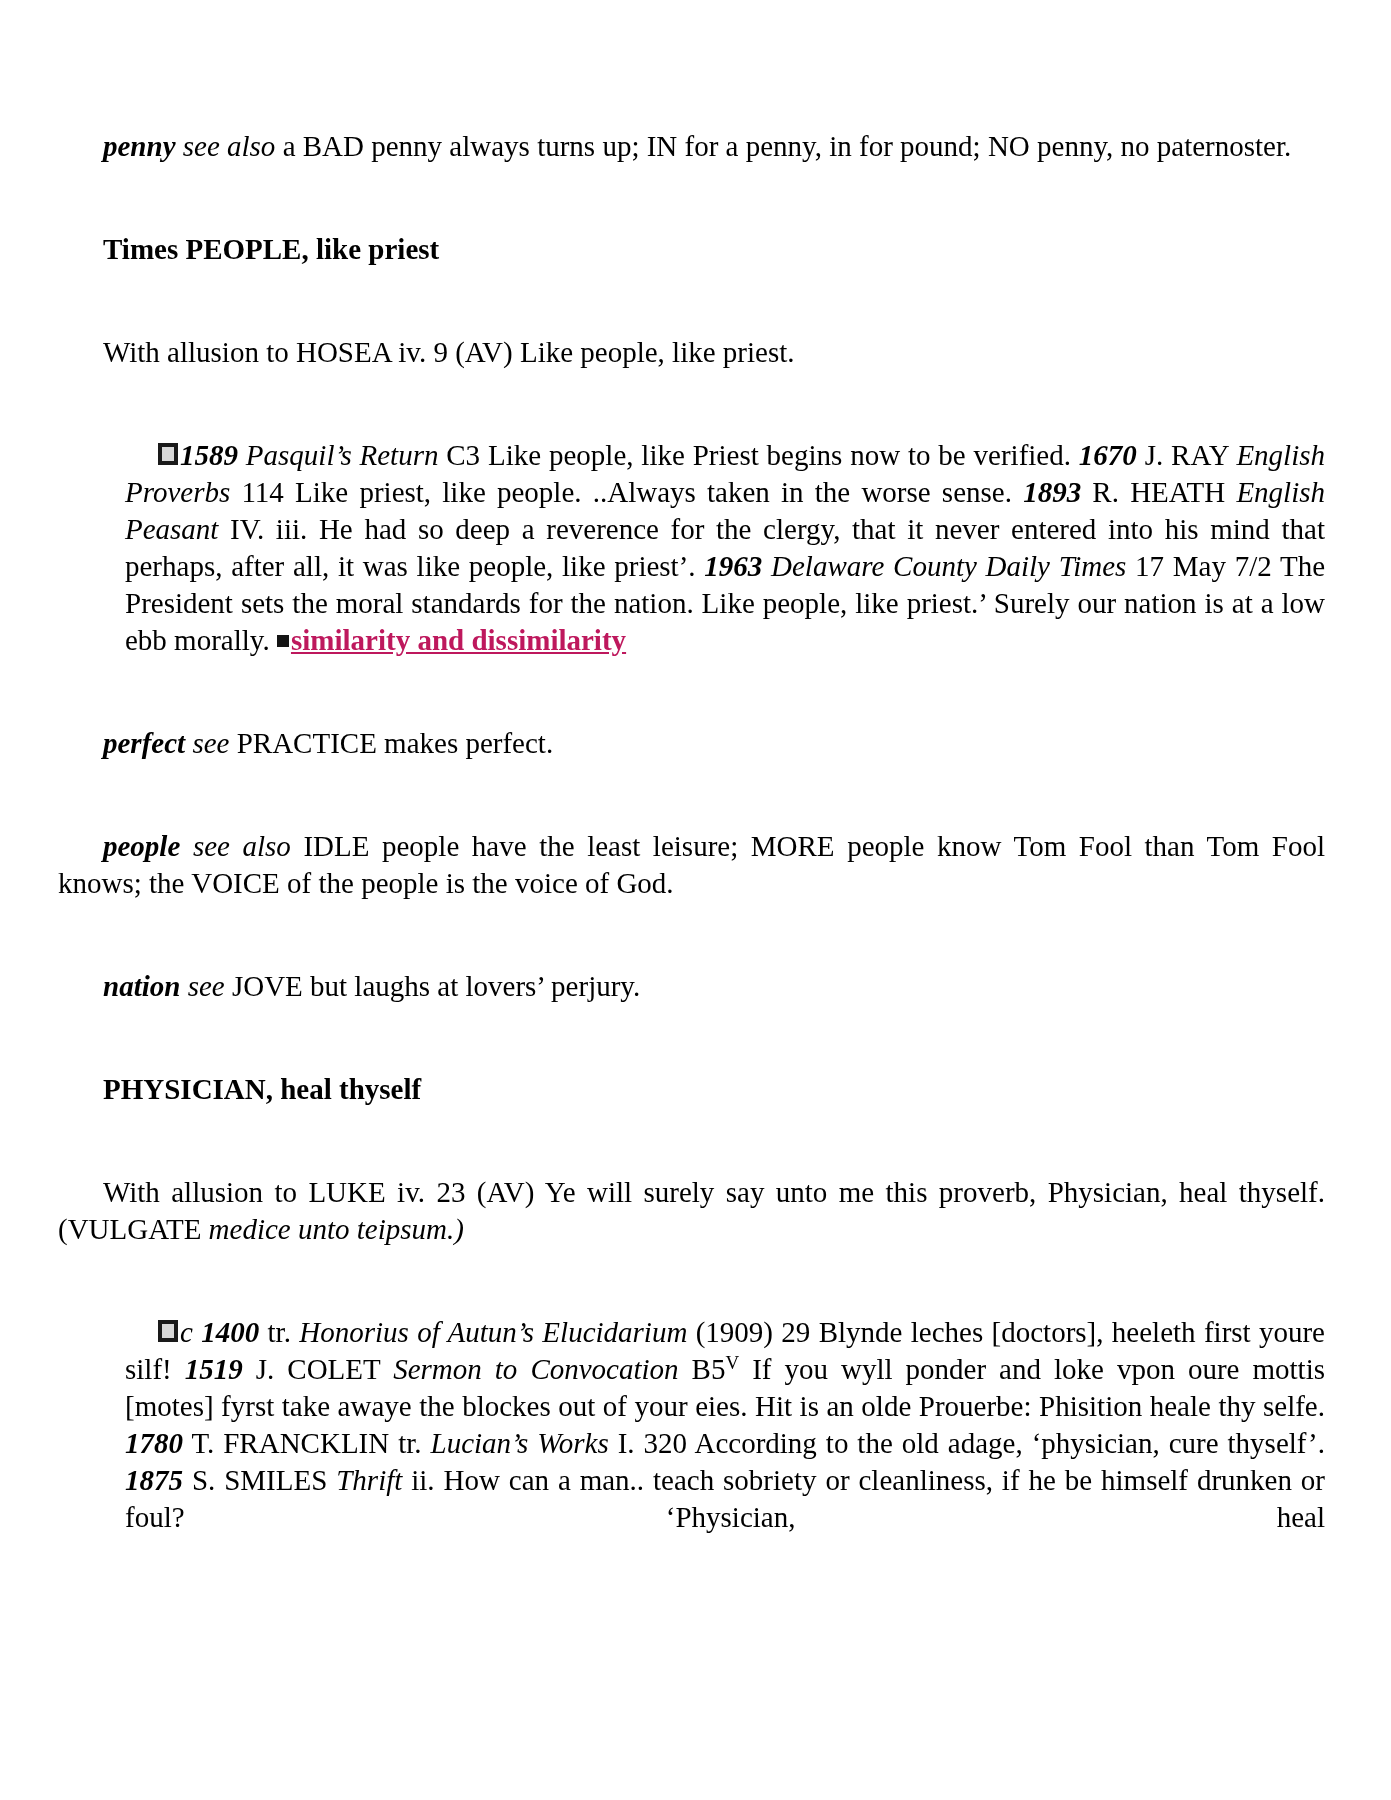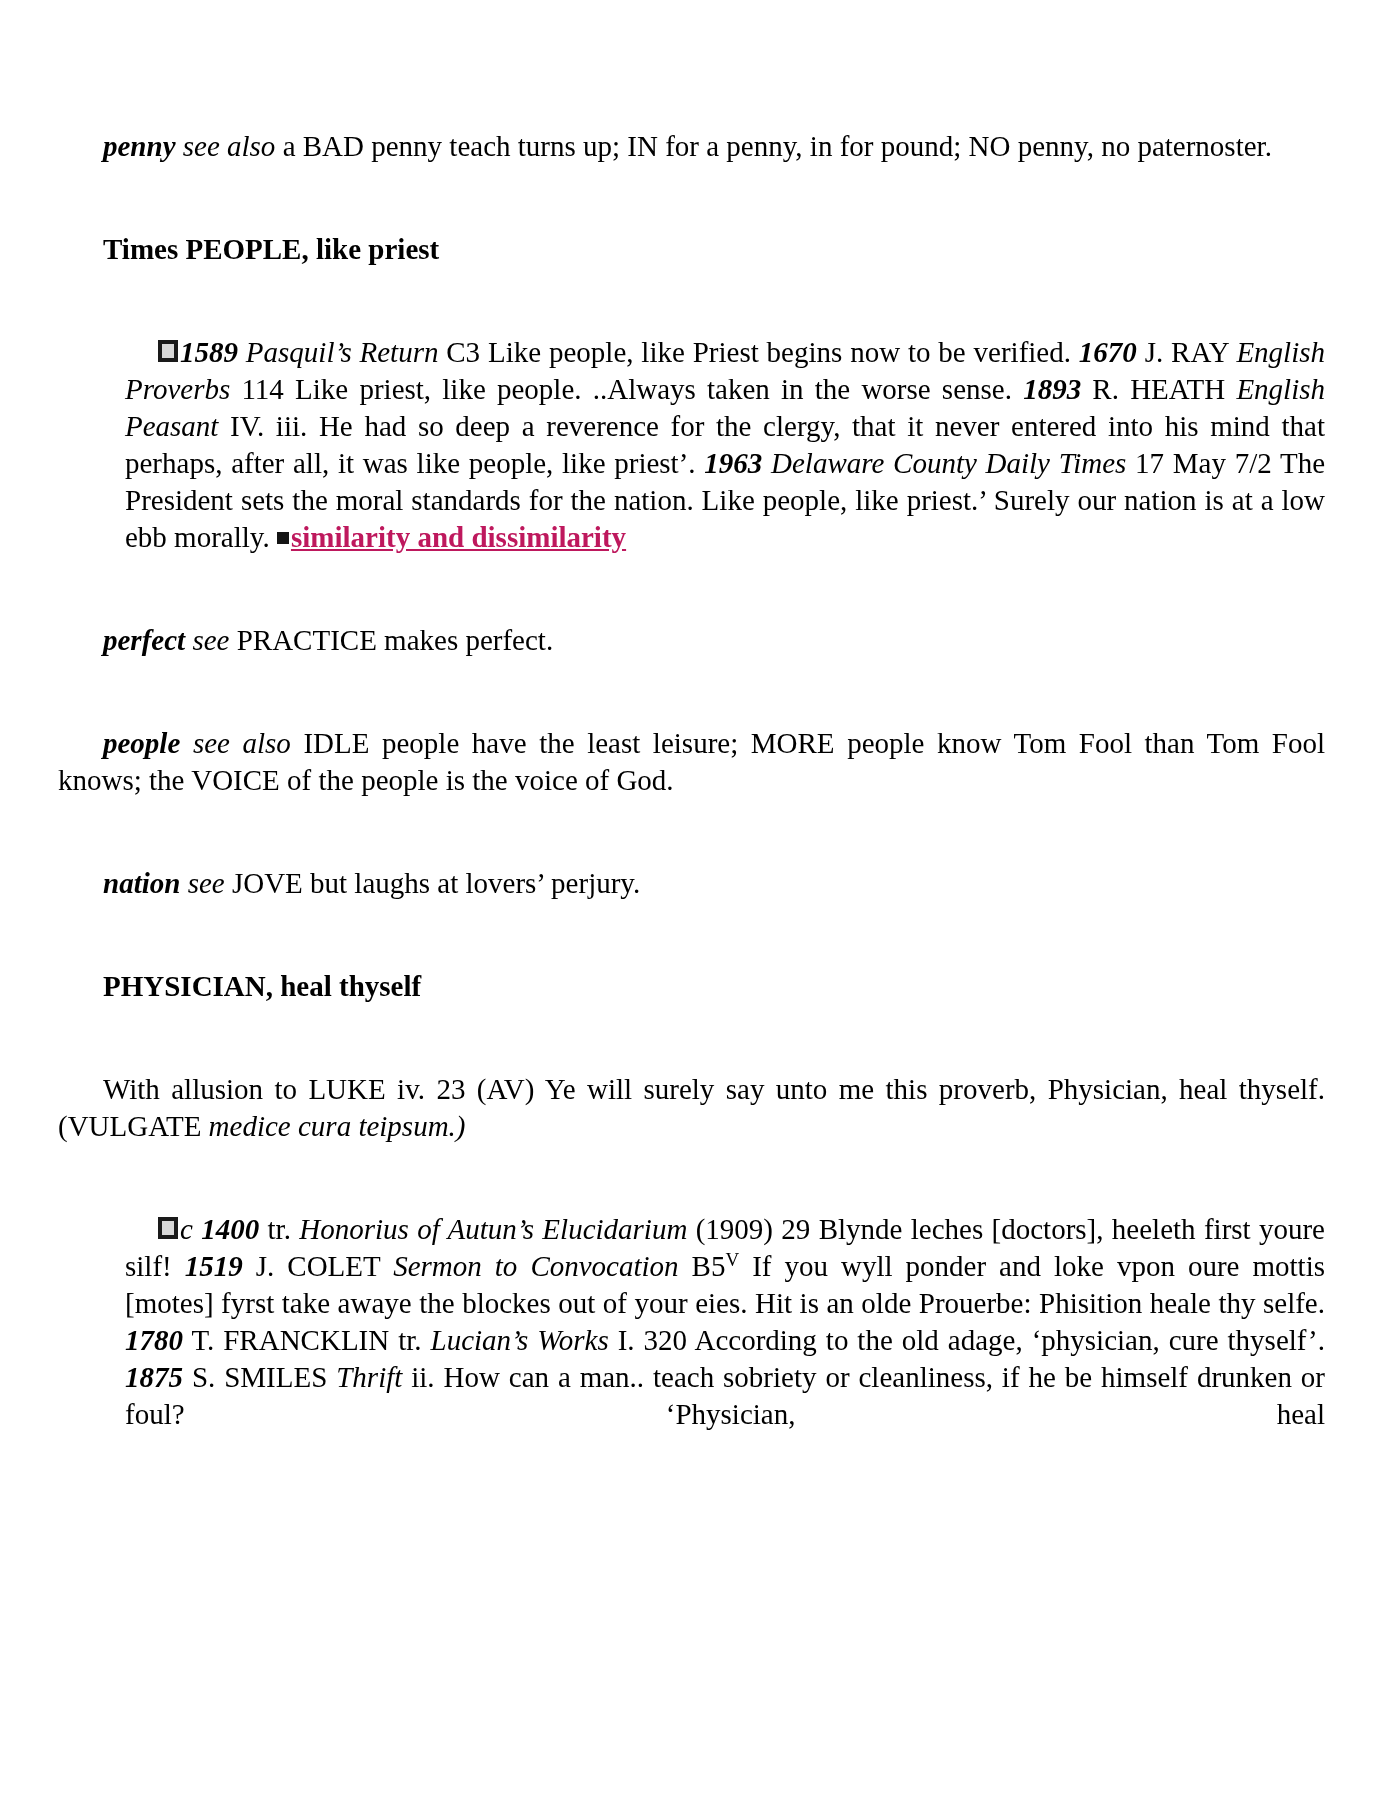--- a/index.html
+++ b/index.html
@@ -54,22 +54,23 @@
   sup.sup {
     font-size: 19px;
     line-height: 0;
     vertical-align: 10px;
   }
 </style>
 </head>
 <body>
 
 <main class="page">
-    <p class="entry"><span class="b">penny</span><span class=""> </span><span class="i">see also</span><span class=""> a BAD penny teach turns up; IN for a penny, in for pound; NO penny, no paternoster.</span></p>
+    <p class="entry"><span class="b">penny</span><span class=""> </span><span class="i">see also</span><span class=""> a BAD penny always turns up; IN for a penny, in for pound; NO penny, no paternoster.</span></p>
     <p class="head"><span class="">Times PEOPLE, like priest</span></p>
+    <p class="note"><span class="">With allusion to HOSEA iv. 9 (AV) Like people, like priest.</span></p>
     <p class="quote"><span class="sq-open"></span><span class="b">1589</span><span class=""> </span><span class="i">Pasquil’s Return</span><span class=""> C3 Like people, like Priest begins now to be verified. </span><span class="b">1670</span><span class=""> J. RAY </span><span class="i">English Proverbs</span><span class=""> 114 Like priest, like people. ..Always taken in the worse sense. </span><span class="b">1893</span><span class=""> R. HEATH </span><span class="i">English Peasant</span><span class=""> IV. iii. He had so deep a reverence for the clergy, that it never entered into his mind that perhaps, after all, it was like people, like priest’. </span><span class="b">1963</span><span class=""> </span><span class="i">Delaware County Daily Times</span><span class=""> 17 May 7/2 The President sets the moral standards for the nation. Like people, like priest.’ Surely our nation is at a low ebb morally. </span><span class="sq-fill"></span><span class="link">similarity and dissimilarity</span></p>
     <p class="entry"><span class="b">perfect</span><span class=""> </span><span class="i">see</span><span class=""> PRACTICE makes perfect.</span></p>
     <p class="entry"><span class="b">people</span><span class=""> </span><span class="i">see also</span><span class=""> IDLE people have the least leisure; MORE people know Tom Fool than Tom Fool knows; the VOICE of the people is the voice of God.</span></p>
     <p class="entry"><span class="b">nation</span><span class=""> </span><span class="i">see</span><span class=""> JOVE but laughs at lovers’ perjury.</span></p>
     <p class="head"><span class="">PHYSICIAN, heal thyself</span></p>
-    <p class="note"><span class="">With allusion to LUKE iv. 23 (AV) Ye will surely say unto me this proverb, Physician, heal thyself. (VULGATE </span><span class="i">medice cura teipsum.)</span></p>
+    <p class="note"><span class="">With allusion to LUKE iv. 23 (AV) Ye will surely say unto me this proverb, Physician, heal thyself. (VULGATE </span><span class="i">medice unto teipsum.)</span></p>
     <p class="quote cut"><span class="sq-open"></span><span class="i">c</span><span class=""> </span><span class="b">1400</span><span class=""> tr. </span><span class="i">Honorius of Autun’s Elucidarium</span><span class=""> (1909) 29 Blynde leches [doctors], heeleth first youre silf! </span><span class="b">1519</span><span class=""> J. COLET </span><span class="i">Sermon to Convocation</span><span class=""> B5</span><sup class="sup">V</sup><span class=""> If you wyll ponder and loke vpon oure mottis [motes] fyrst take awaye the blockes out of your eies. Hit is an olde Prouerbe: Phisition heale thy selfe. </span><span class="b">1780</span><span class=""> T. FRANCKLIN tr. </span><span class="i">Lucian’s Works</span><span class=""> I. 320 According to the old adage, ‘physician, cure thyself’. </span><span class="b">1875</span><span class=""> S. SMILES </span><span class="i">Thrift</span><span class=""> ii. How can a man.. teach sobriety or cleanliness, if he be himself drunken or foul? ‘Physician, heal</span></p>
   </main>
 
 </body></html>

